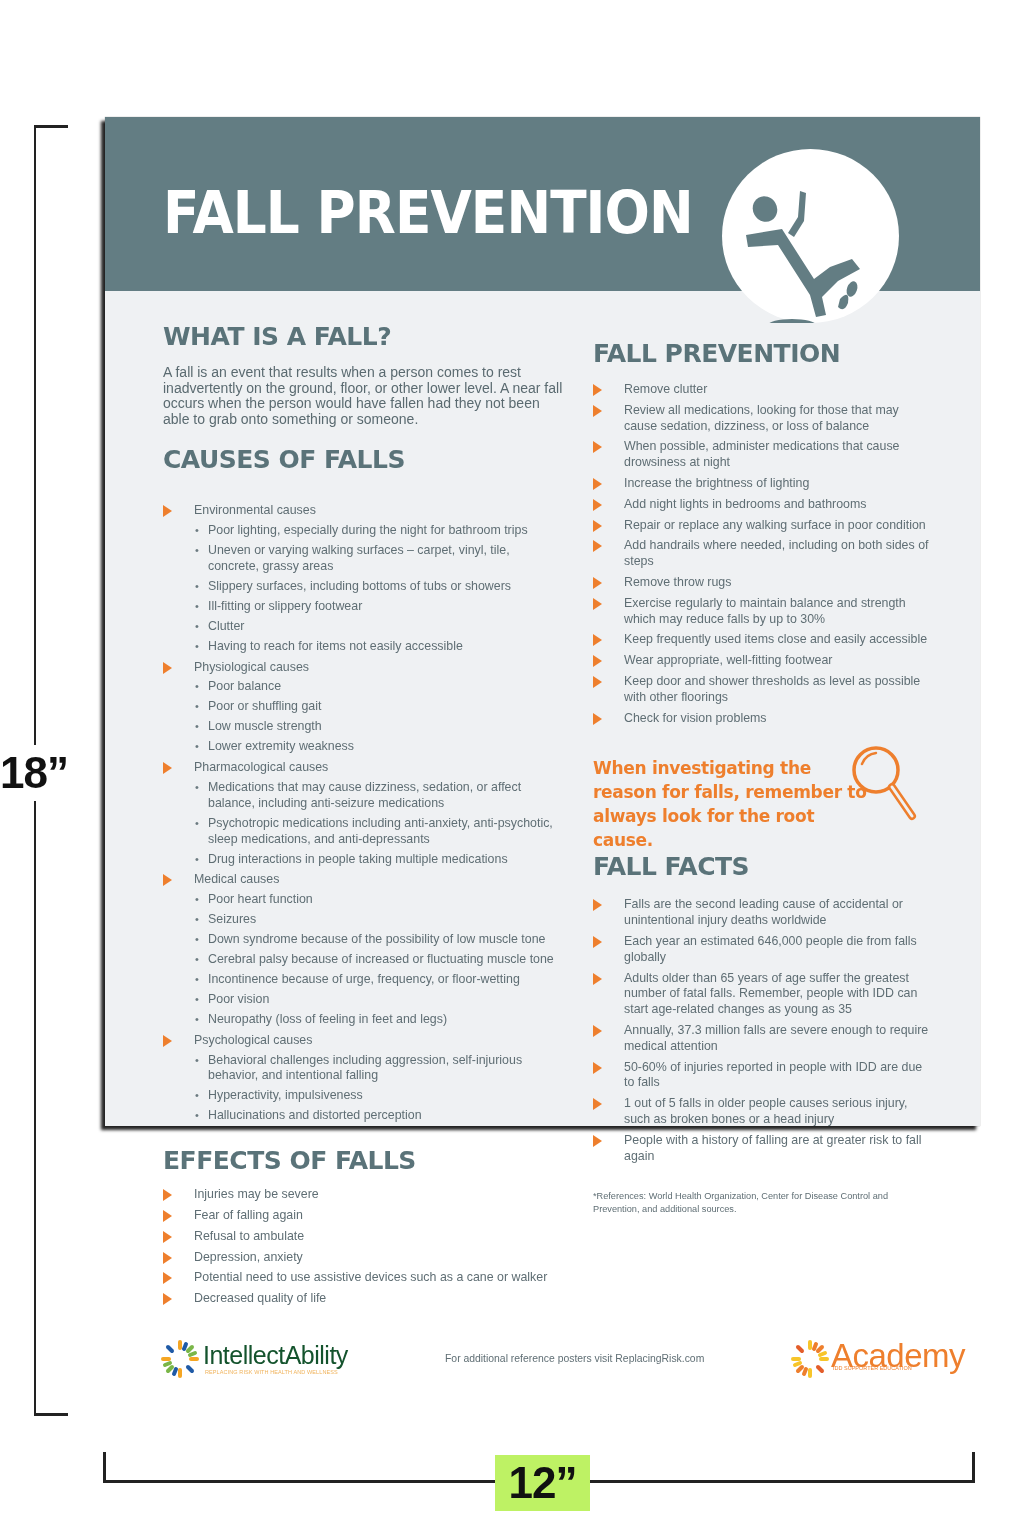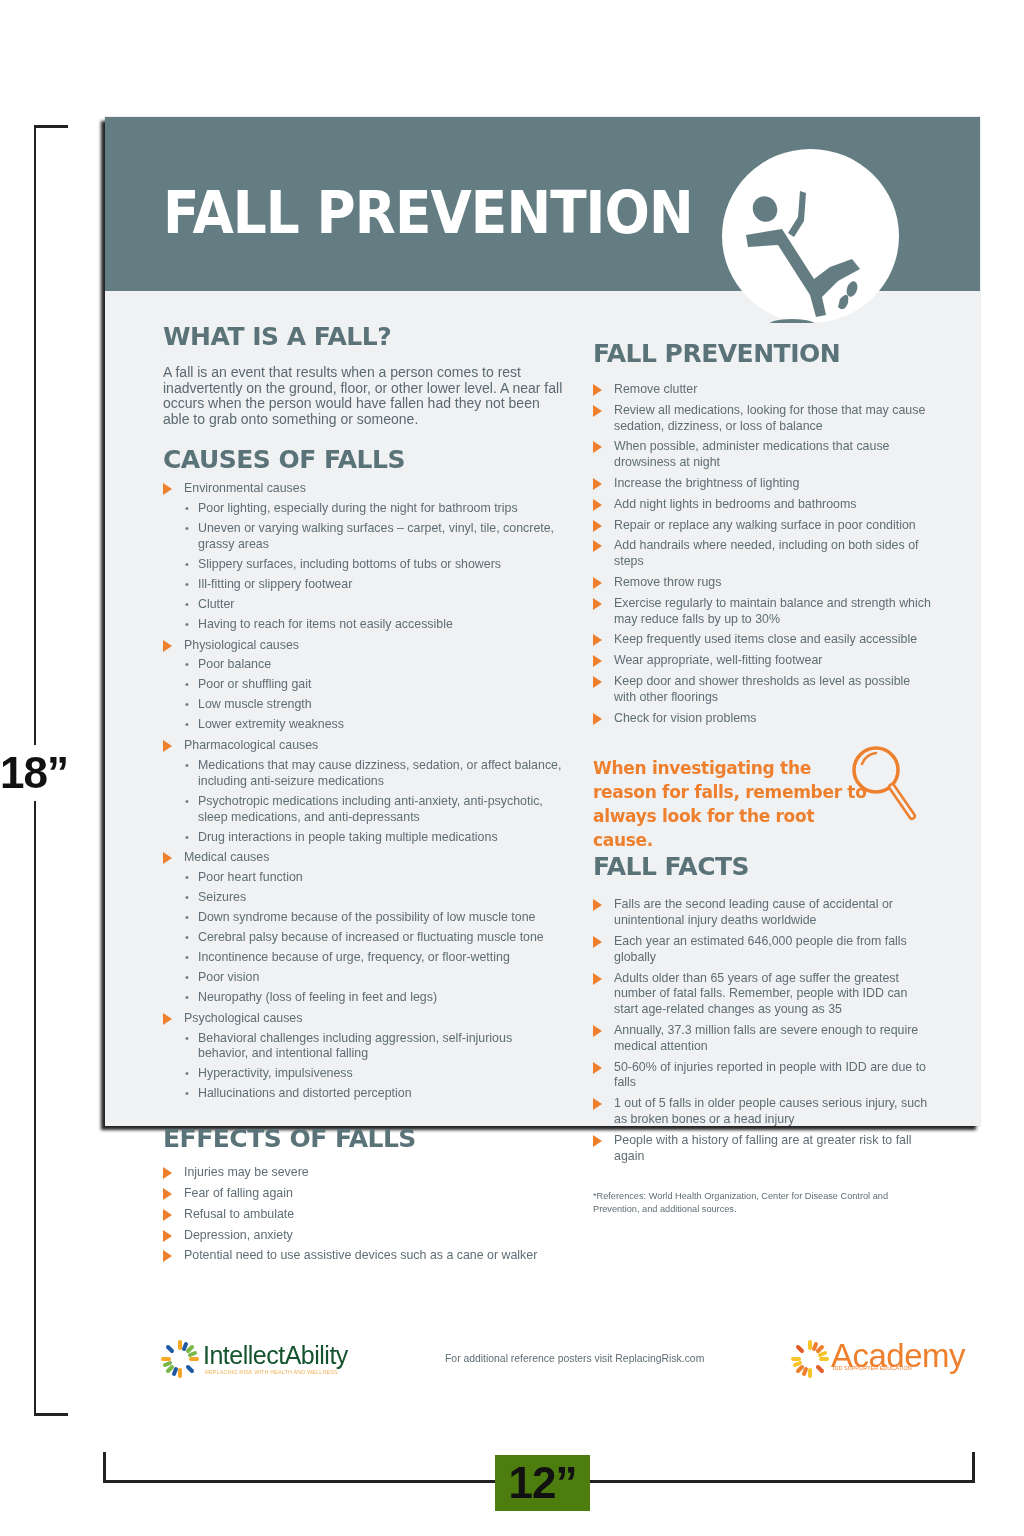--- a/index.html
+++ b/index.html
@@ -6,38 +6,38 @@
   body { width:1024px; height:1536px; background:#ffffff; position:relative; overflow:hidden;
          font-family:"Liberation Sans", "DejaVu Sans", sans-serif; }
   .dim-v { position:absolute; left:34px; top:125px; width:2px; height:1290px; background:#222; }
   .dim-v-top { position:absolute; left:34px; top:125px; width:34px; height:3px; background:#222; }
   .dim-v-bot { position:absolute; left:34px; top:1413px; width:34px; height:3px; background:#222; }
   .dim-v-label { position:absolute; left:0px; top:745px; width:80px; height:56px; background:#fff;
                  font-weight:bold; font-size:44px; color:#111; text-align:left; line-height:56px; letter-spacing:-1px; }
   .dim-h { position:absolute; left:103px; top:1480px; width:872px; height:3px; background:#222; }
   .dim-h-l { position:absolute; left:103px; top:1452px; width:3px; height:31px; background:#222; }
   .dim-h-r { position:absolute; left:972px; top:1452px; width:3px; height:31px; background:#222; }
-  .dim-h-label { position:absolute; left:495px; top:1455px; width:95px; height:56px; background:#4d7c0f;
+  .dim-h-label { position:absolute; left:495px; top:1455px; width:95px; height:56px; background:#bef264;
                  font-weight:bold; font-size:44px; color:#111; text-align:center; line-height:56px; letter-spacing:-1px; }
 
   .poster { position:absolute; left:105px; top:117px; width:875px; height:1009px; background:#eff1f3;
             box-shadow:-4px 4px 3px rgba(0,0,0,0.85), 0 0 1px #999; }
   .header { position:absolute; left:0; top:0; width:875px; height:174px; background:#637d83; }
   .title { position:absolute; left:58px; top:62px; color:#fff; font-weight:bold; font-size:58px;
            letter-spacing:-1px; font-family:"DejaVu Sans", sans-serif; transform:scaleX(0.92); transform-origin:left; }
   .icon-circle { position:absolute; left:617px; top:32px; width:177px; height:174px; border-radius:50%; background:#fff; }
   .icon-circle svg { position:absolute; left:0; top:0; }
 
   .col-left { position:absolute; left:58px; top:205px; width:400px; }
   .col-right { position:absolute; left:488px; top:222px; width:340px; }
   h2 { margin:0; color:#5a7379; font-weight:bold; font-size:25px; font-family:"DejaVu Sans", sans-serif;
        letter-spacing:-0.5px; }
   p.intro { margin:14px 0 0 0; color:#5a6a70; font-size:14px; line-height:15.6px; }
   ul { list-style:none; margin:0; padding:0; }
-  .tri-list > li { position:relative; padding-left:21px; color:#5f6e74; font-size:12.4px; line-height:15.8px; margin-bottom:5px; }
+  .tri-list > li { position:relative; padding-left:31px; color:#5f6e74; font-size:12.4px; line-height:15.8px; margin-bottom:5px; }
   .tri { position:absolute; left:0; top:2px; width:0; height:0; border-top:6px solid transparent;
          border-bottom:6px solid transparent; border-left:9px solid #ee7f2d; }
   .sub-list { margin-top:4px; }
   .sub-list > li { position:relative; padding-left:14px; color:#5f6e74; font-size:12.4px; line-height:15.8px; margin-bottom:4.2px; }
   .dot { position:absolute; left:1px; top:0; color:#6b7a80; font-size:11px; }
   .callout { position:relative; margin-top:30px; height:80px; }
   .callout-text { color:#ee7f2d; font-weight:bold; font-size:17px; line-height:24px; width:280px;
                   font-family:"DejaVu Sans", sans-serif; letter-spacing:-0.3px; }
   .mag { position:absolute; left:255px; top:-14px; }
   .refs { color:#5f6e74; font-size:9.2px; line-height:12.5px; margin-top:26px; }
@@ -81,21 +81,21 @@
   </div>
 
   <div class="col-left">
     <section>
       <h2>WHAT IS A FALL?</h2>
       <p class="intro">A fall is an event that results when a person comes to rest inadvertently on the ground, floor, or other lower level. A near fall occurs when the person would have fallen had they not been able to grab onto something or someone.</p>
     </section>
 
     <section style="margin-top:18px;">
       <h2>CAUSES OF FALLS</h2>
-      <ul class="tri-list" style="margin-top:7px;">
+      <ul class="tri-list" style="margin-top:29px;">
         <li>
           <span class="tri"></span>
           <span>Environmental causes</span>
           <ul class="sub-list">
             <li><span class="dot">•</span><span>Poor lighting, especially during the night for bathroom trips</span></li>
             <li><span class="dot">•</span><span>Uneven or varying walking surfaces – carpet, vinyl, tile, concrete, grassy areas</span></li>
             <li><span class="dot">•</span><span>Slippery surfaces, including bottoms of tubs or showers</span></li>
             <li><span class="dot">•</span><span>Ill-fitting or slippery footwear</span></li>
             <li><span class="dot">•</span><span>Clutter</span></li>
             <li><span class="dot">•</span><span>Having to reach for items not easily accessible</span></li>
@@ -146,20 +146,21 @@
     </section>
 
     <section style="margin-top:22px;">
       <h2>EFFECTS OF FALLS</h2>
       <ul class="tri-list" style="margin-top:12px;">
         <li><span class="tri"></span><span>Injuries may be severe</span></li>
         <li><span class="tri"></span><span>Fear of falling again</span></li>
         <li><span class="tri"></span><span>Refusal to ambulate</span></li>
         <li><span class="tri"></span><span>Depression, anxiety</span></li>
         <li><span class="tri"></span><span>Potential need to use assistive devices such as a cane or walker</span></li>
+        <li><span class="tri"></span><span>Decreased quality of life</span></li>
       </ul>
     </section>
   </div>
 
   <div class="col-right">
     <section>
       <h2>FALL PREVENTION</h2>
       <ul class="tri-list" style="margin-top:14px;">
         <li><span class="tri"></span><span>Remove clutter</span></li>
         <li><span class="tri"></span><span>Review all medications, looking for those that may cause sedation, dizziness, or loss of balance</span></li>

